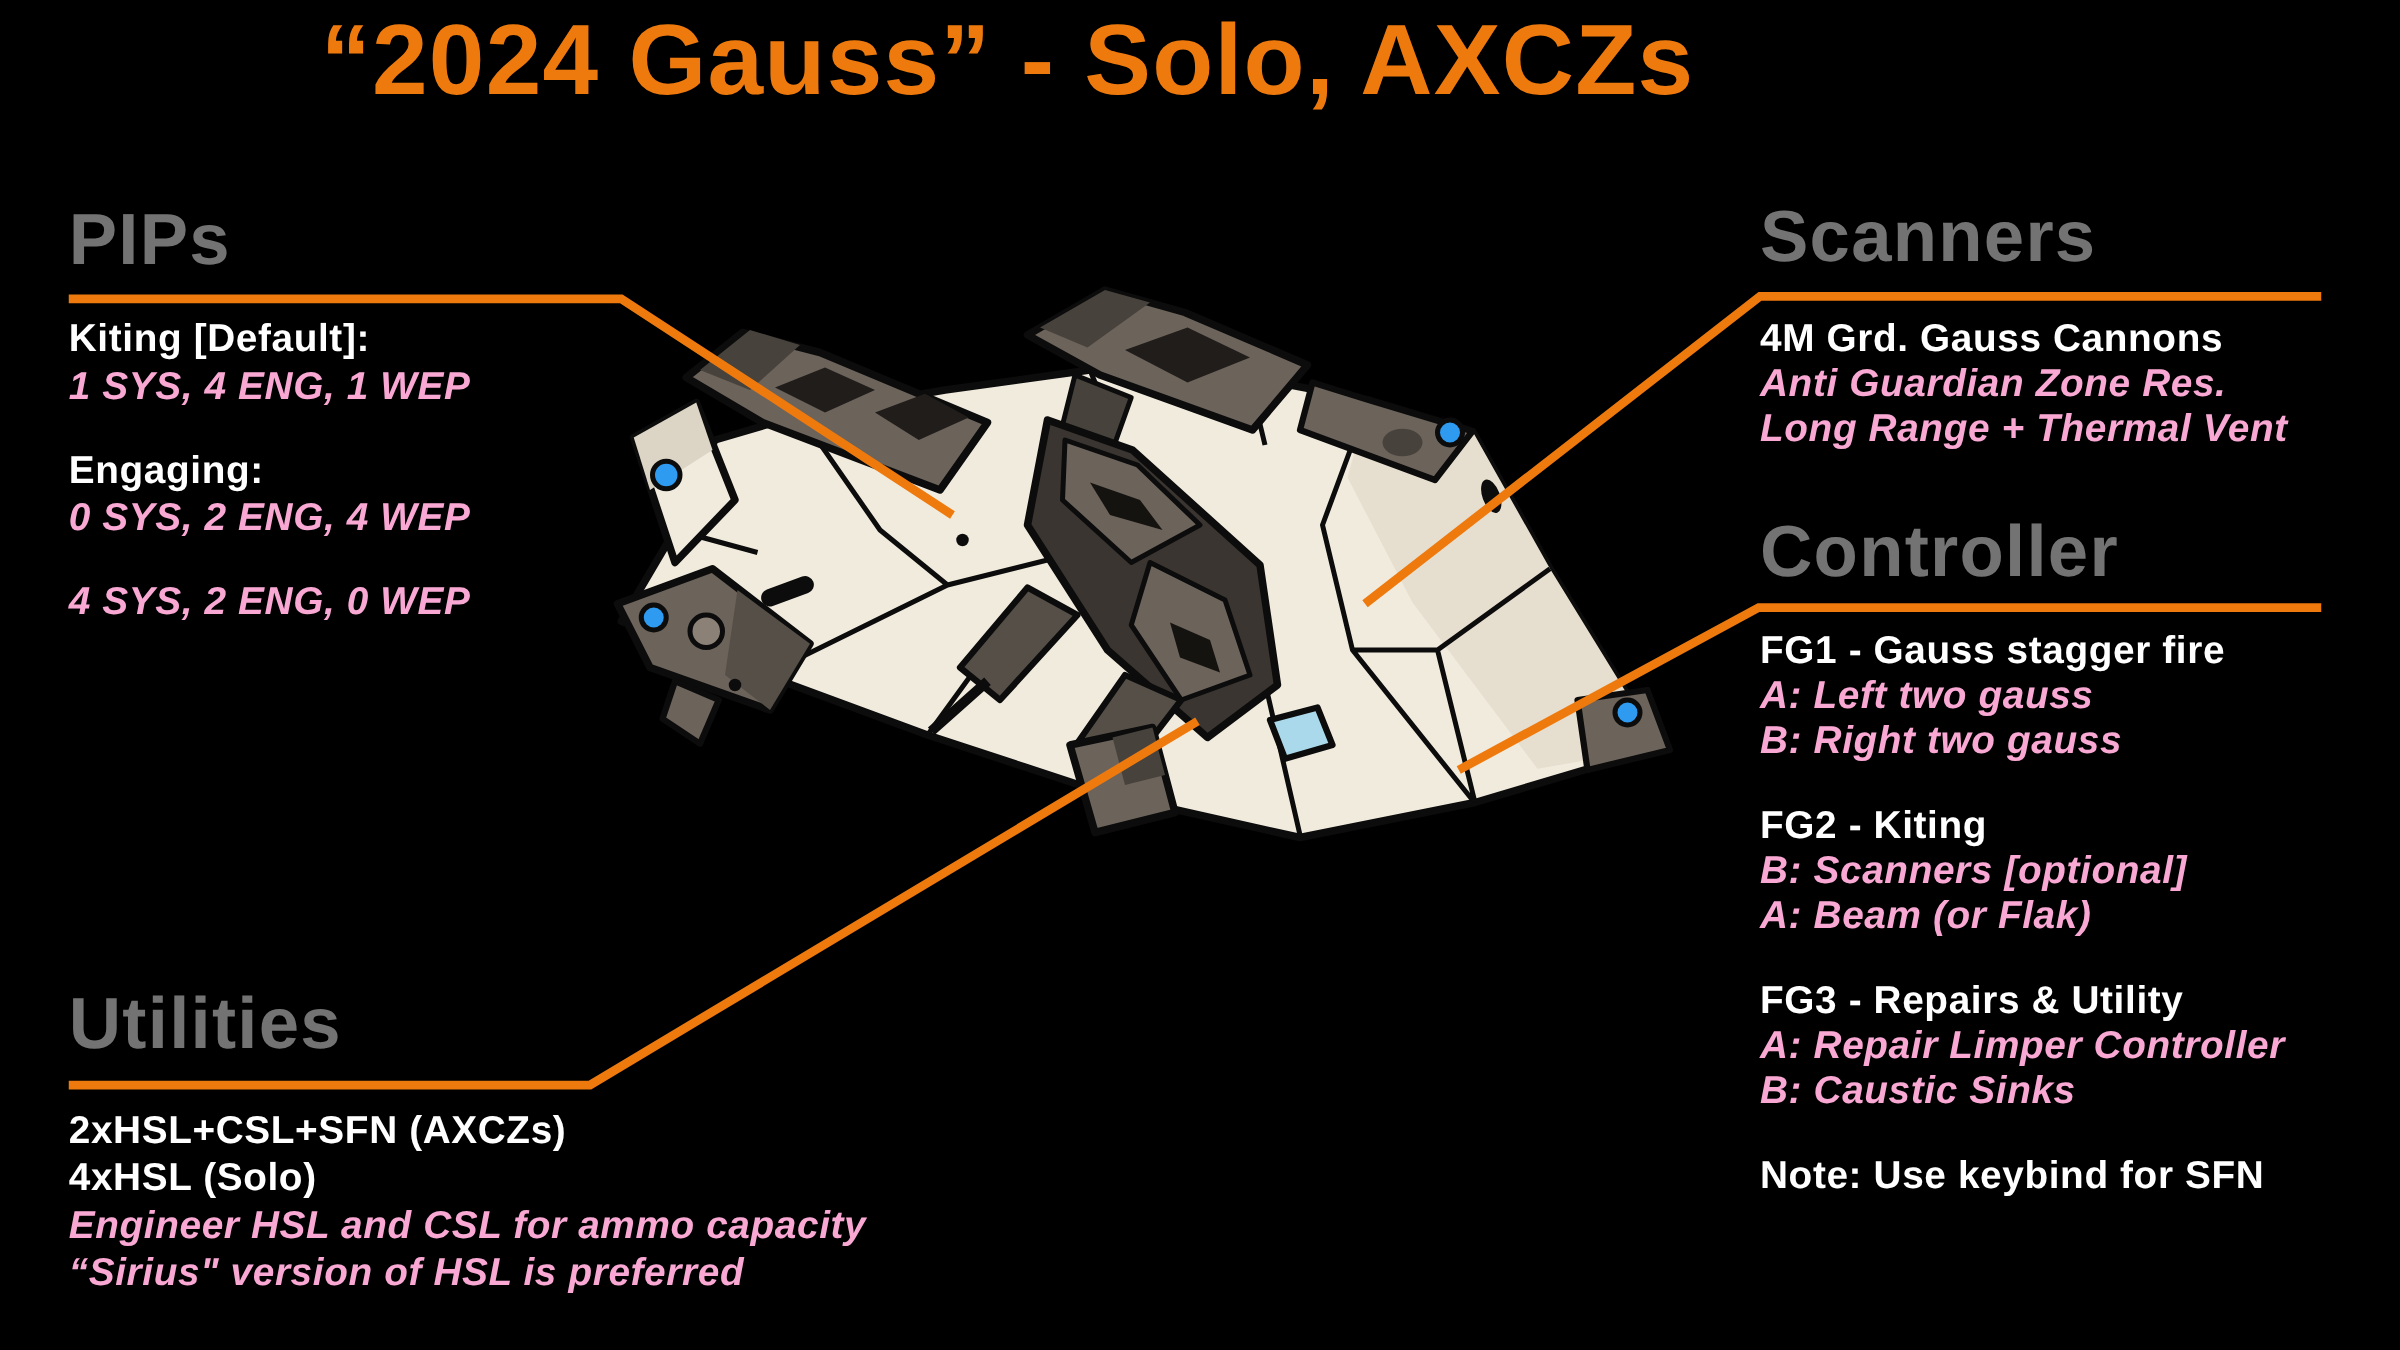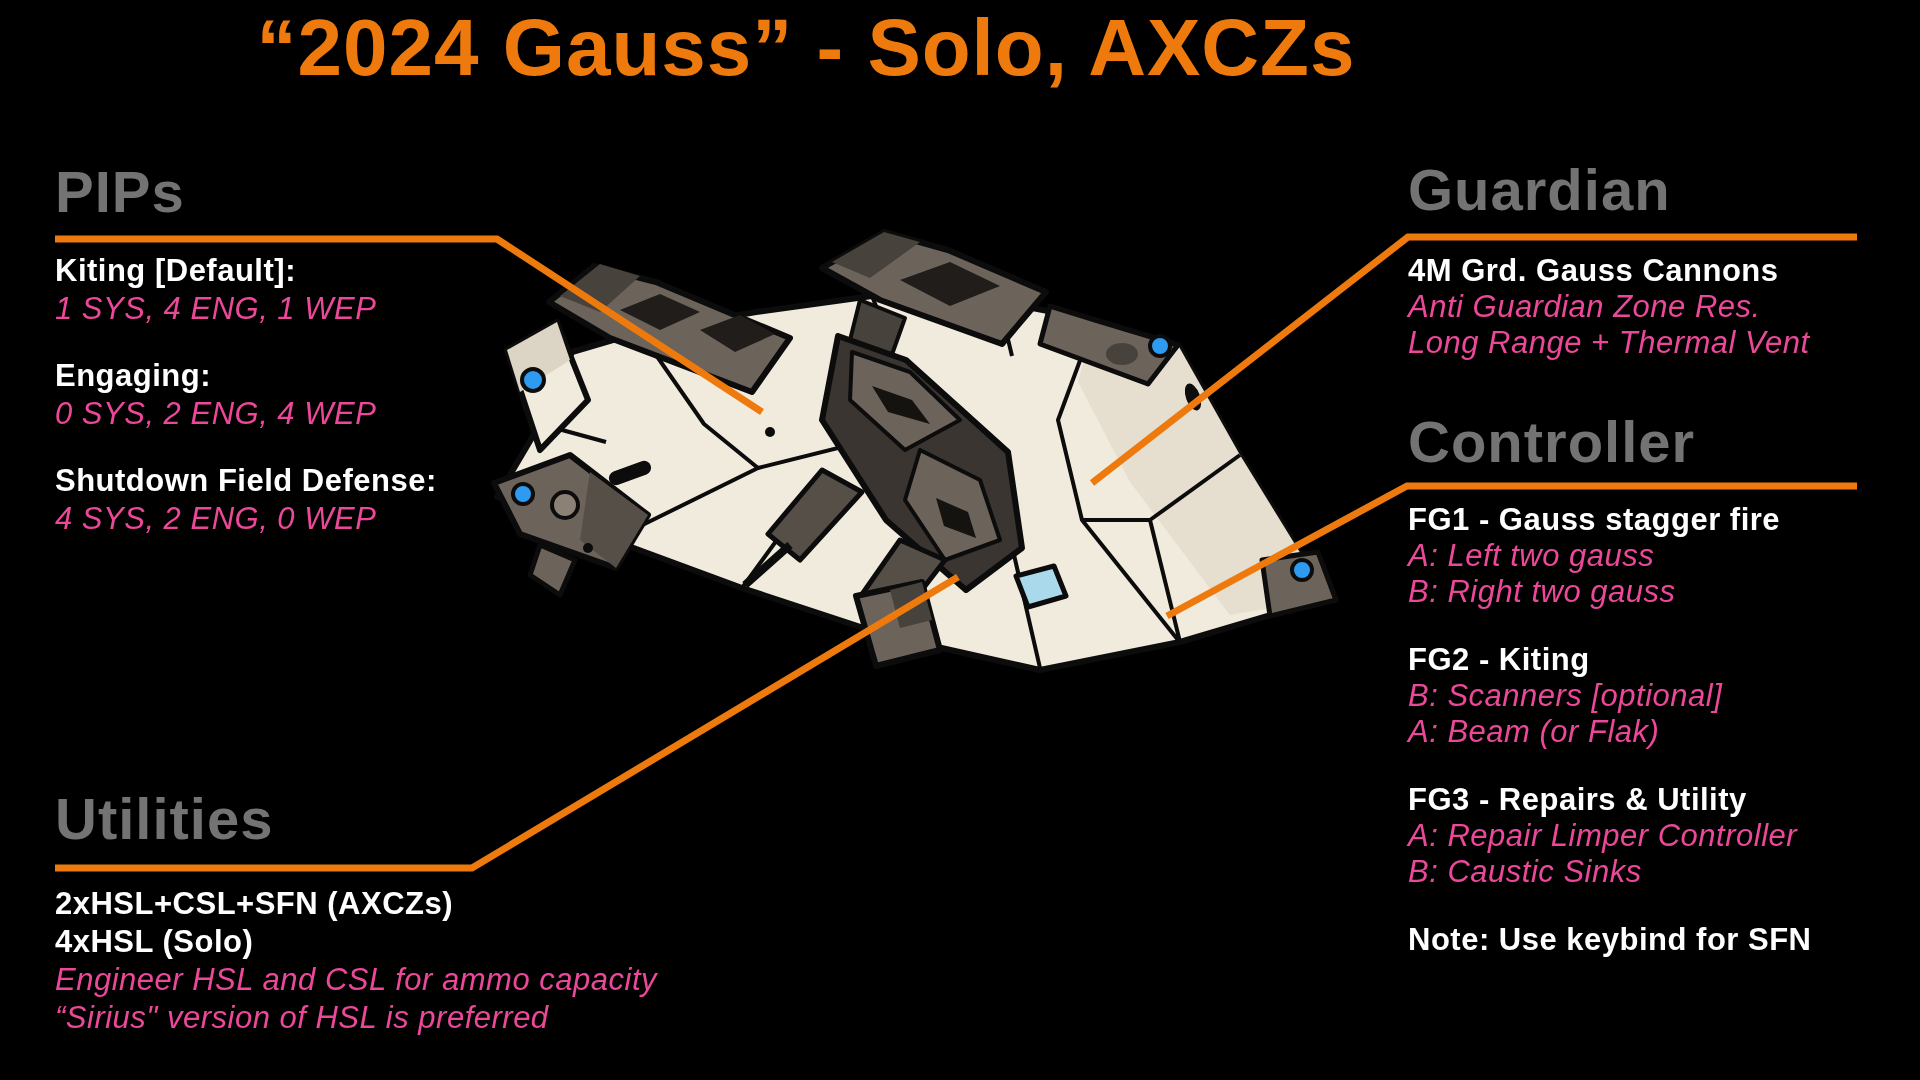--- a/index.html
+++ b/index.html
@@ -24,21 +24,21 @@
   .tblock{position:absolute;font-size:31px;letter-spacing:.5px;white-space:nowrap;}
   .lh38 .ln{line-height:38px}
   .lh36 .ln{line-height:36px}
   .pips-b{top:252px;left:55px}
   .arm-b{top:253px;left:1408px}
   .fg-b{top:502px;left:1408px}
   .util-b{top:885px;left:55px}
   .grp{margin-bottom:29px}
   .fg-b .grp{margin-bottom:32px}
   .bl{font-weight:700;color:#FFFFFF}
-  .il{font-style:italic;font-weight:400;color:#ec4899}
+  .il{font-style:italic;font-weight:700;color:#f9a8d4}
 </style>
 </head>
 <body>
 
 <svg class="art" viewBox="0 0 1920 1080" aria-hidden="true">
 
   <g stroke-linejoin="round">
 
     <polygon points="497,497 540,424 572,352 640,332 756,312 872,296 1000,302 1095,320 1178,345 1240,455 1328,598 1180,642 1040,670 888,636 742,588 612,540" fill="#F1EBDE" stroke="#0C0C0C" stroke-width="6"></polygon>
 
@@ -110,26 +110,25 @@
 <div class="tblock lh38 pips-b">
   <div class="grp">
     <div class="ln bl">Kiting [Default]:</div>
     <div class="ln il">1 SYS, 4 ENG, 1 WEP</div>
   </div>
   <div class="grp">
     <div class="ln bl">Engaging:</div>
     <div class="ln il">0 SYS, 2 ENG, 4 WEP</div>
   </div>
   <div class="grp">
-    <div class="ln bl">Shutdown Field Defense:</div>
     <div class="ln il">4 SYS, 2 ENG, 0 WEP</div>
   </div>
 </div>
 
-<h2 class="arm-h">Guardian</h2>
+<h2 class="arm-h">Scanners</h2>
 <div class="tblock lh36 arm-b">
   <div>
     <div class="ln bl">4M Grd. Gauss Cannons</div>
     <div class="ln il">Anti Guardian Zone Res.</div>
   </div>
   <div>
     <div class="ln il">Long Range + Thermal Vent</div>
   </div>
 </div>
 

